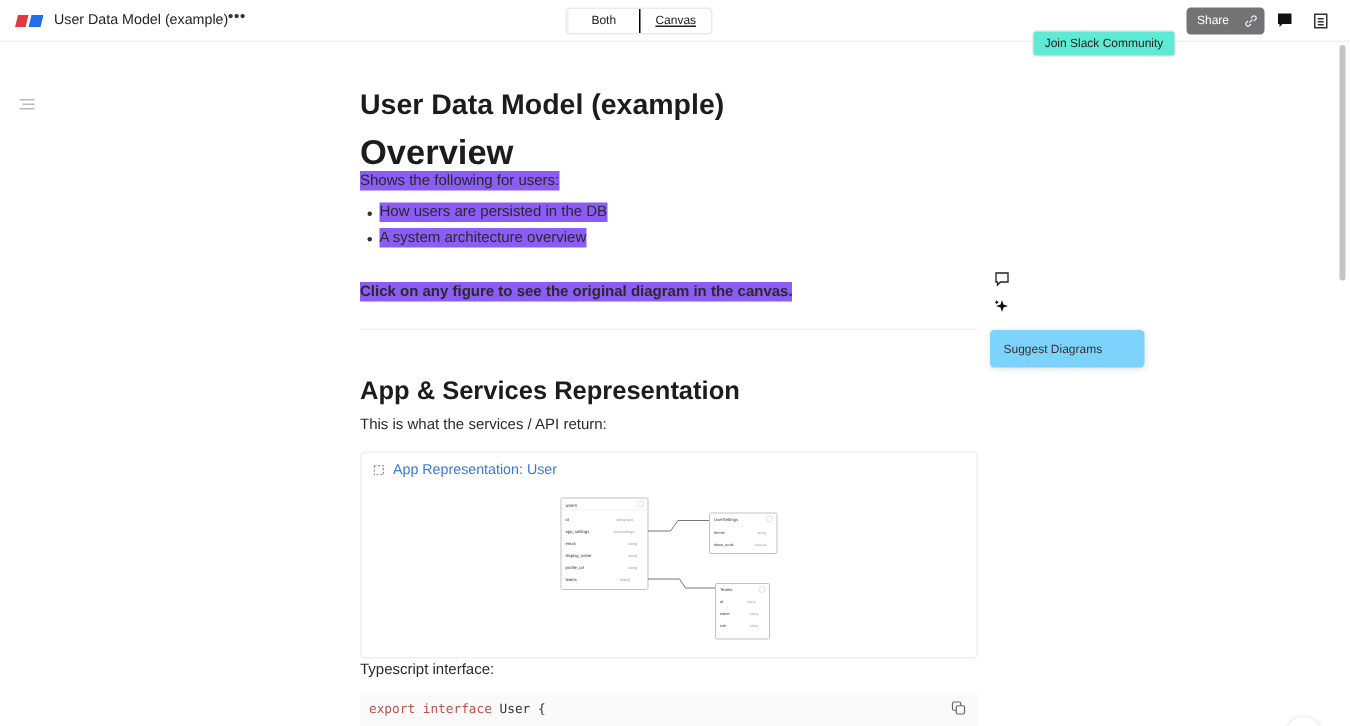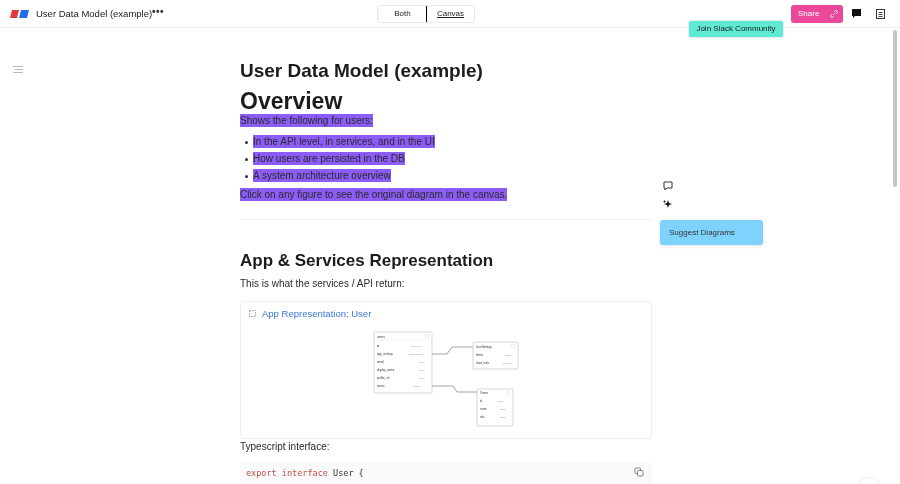--- a/index.html
+++ b/index.html
@@ -11,42 +11,42 @@
   .logo { position: absolute; left: 10px; top: 10px; width: 19px; height: 8px; }
   .doc-title { position: absolute; left: 36px; top: 8px; font-size: 9.5px; color: #222; }
   .more-btn { position: absolute; left: 152px; top: 6px; font-size: 10px; letter-spacing: 0.5px; color: #333; cursor: pointer; font-weight: bold; }
 
   .view-switch { position: absolute; left: 377px; top: 5px; height: 18px; display: flex; border: 1px solid #eaeaea; border-radius: 3px; overflow: hidden; }
   .view-switch .opt { height: 16px; font-size: 8px; line-height: 16px; color: #222; text-align: center; cursor: pointer; }
   .view-switch .opt.both { width: 48px; border-left: 1px solid #f0f0f0; }
   .view-switch .opt.canvas { width: 48px; border-left: 1px solid #000000; text-decoration: underline; }
 
   .slack-btn { position: absolute; left: 688px; top: 20px; width: 96px; height: 18px; border: 1px solid #ececec; border-radius: 3px; font-size: 8px; line-height: 16px; text-align: center; color: #222; cursor: pointer; background: #5eead4; }
-  .share-btn { position: absolute; left: 791px; top: 5px; width: 52px; height: 18px; background: #ec4899; border-radius: 3px; color: #fff; font-size: 8px; line-height: 18px; cursor: pointer; }
+  .share-btn { position: absolute; left: 791px; top: 5px; width: 52px; height: 18px; background: #737373; border-radius: 3px; color: #fff; font-size: 8px; line-height: 18px; cursor: pointer; }
   .share-btn .lbl { position: absolute; left: 7px; top: 0; }
   .share-btn .link-icon { position: absolute; right: 5px; top: 4px; width: 8px; height: 10px; }
   .comment-btn { position: absolute; left: 851px; top: 8px; width: 11px; height: 11px; cursor: pointer; }
   .panel-btn { position: absolute; left: 875px; top: 8px; width: 11px; height: 12px; cursor: pointer; }
 
   
   .toc-toggle { position: absolute; left: 13px; top: 66px; width: 10px; height: 8px; cursor: pointer; }
   .toc-toggle span { display: block; height: 1px; background: #bbb; margin-bottom: 2px; }
   .toc-toggle span:nth-child(2) { margin-left: 2px; }
 
   
   .doc { position: absolute; left: 240px; top: 0; width: 412px; }
   .h1 { position: absolute; left: 0; top: 60px; font-size: 19px; font-weight: bold; color: #1c1c1c; white-space: nowrap; }
   .h2-overview { position: absolute; left: 0; top: 88px; font-size: 23px; font-weight: bold; color: #1c1c1c; }
   .sel { background: #8b5cf6; }
   .p-shows { position: absolute; left: 0; top: 114px; font-size: 10px; color: #2a2a2a; padding: 1px 0; }
   .bullets { position: absolute; left: 0; top: 134px; list-style: none; }
   .bullets li { font-size: 10px; color: #2a2a2a; height: 17px; line-height: 16px; position: relative; padding-left: 13px; }
   .bullets li::before { content: ""; position: absolute; left: 5px; top: 7px; width: 3px; height: 3px; border-radius: 50%; background: #333; }
   .bullets li span { padding: 1px 0; }
-  .p-click { position: absolute; left: 0; top: 188px; font-size: 10px; color: #2a2a2a; padding: 1px 0; white-space: nowrap; }
+  .p-click { position: absolute; left: 0; top: 188px; font-size: 10px; color: #2a2a2a; padding: 1px 0; white-space: nowrap; font-weight: bold; }
   .divider { position: absolute; left: 0; top: 219px; width: 412px; height: 1px; background: #f1f1f1; }
 
   .h2-app { position: absolute; left: 0; top: 251px; font-size: 17px; font-weight: bold; color: #1c1c1c; white-space: nowrap; }
   .p-this { position: absolute; left: 0; top: 278px; font-size: 10px; color: #2a2a2a; white-space: nowrap; }
 
   .figure-card { position: absolute; left: 0; top: 301px; width: 412px; height: 138px; border: 1px solid #efefef; border-radius: 3px; cursor: pointer; }
   .fig-link { position: absolute; left: 8px; top: 6px; font-size: 9.5px; color: #3b78d8; display: flex; align-items: center; cursor: pointer; }
   .fig-link .frame-icon { width: 7px; height: 7px; margin-right: 6px; }
 
   .diagram { position: absolute; left: 132px; top: 28px; width: 150px; height: 98px; }
@@ -106,21 +106,20 @@
   <span></span>
     <span></span>
     <span></span>
 </div>
 
 <div class="doc">
   <div class="h1">User Data Model (example)</div>
   <div class="h2-overview">Overview</div>
   <div class="p-shows sel">Shows the following for users:</div>
   <ul class="bullets">
-    <li><span class="sel">In the API level, in services, and in the UI</span></li>
     <li><span class="sel">How users are persisted in the DB</span></li>
     <li><span class="sel">A system architecture overview</span></li>
   </ul>
   <div class="p-click sel">Click on any figure to see the original diagram in the canvas.</div>
   <div class="divider"></div>
 
   <div class="h2-app">App &amp; Services Representation</div>
   <div class="p-this">This is what the services / API return:</div>
 
   <div class="figure-card">

